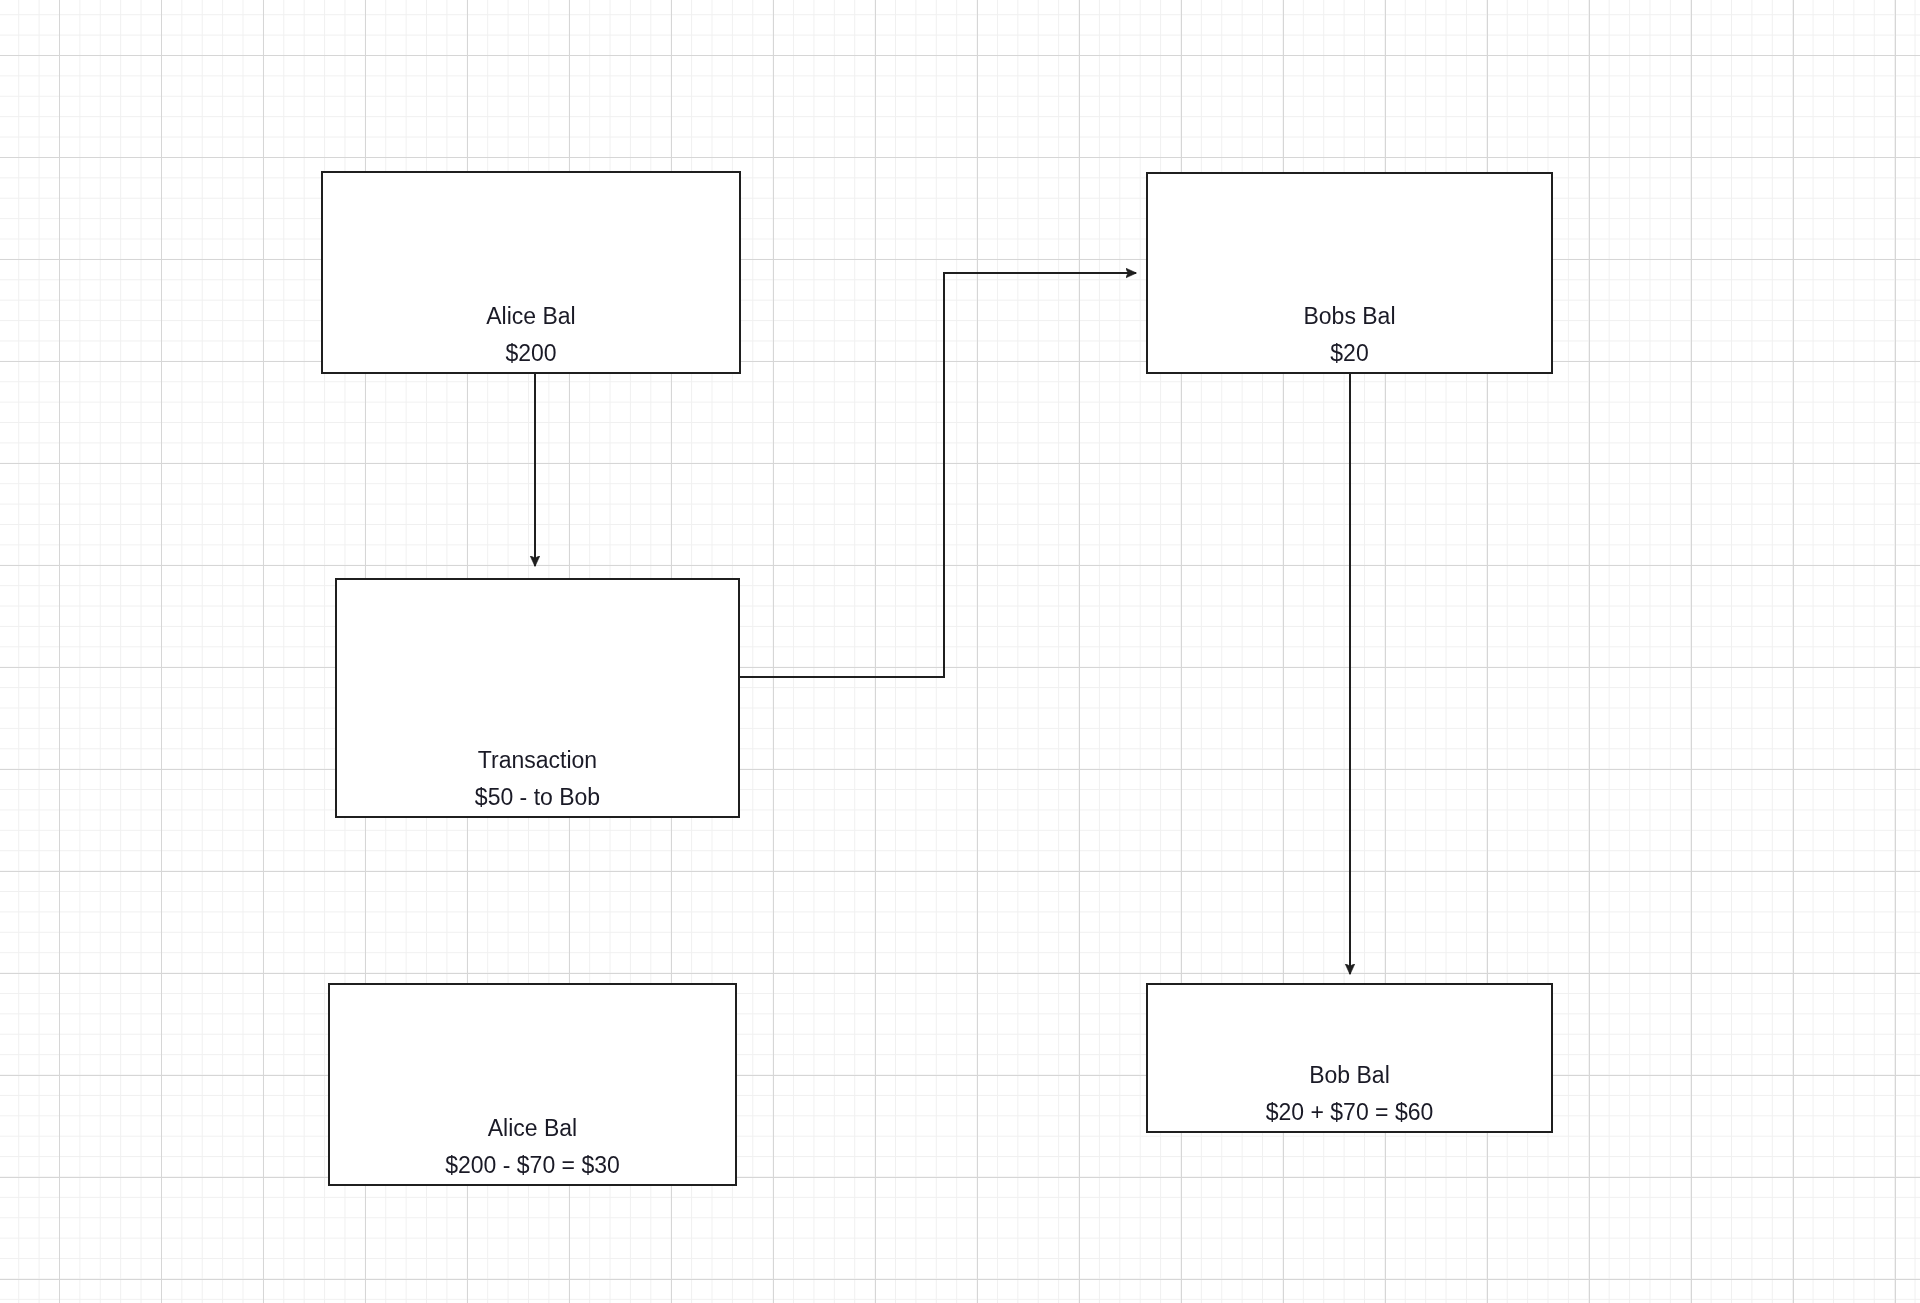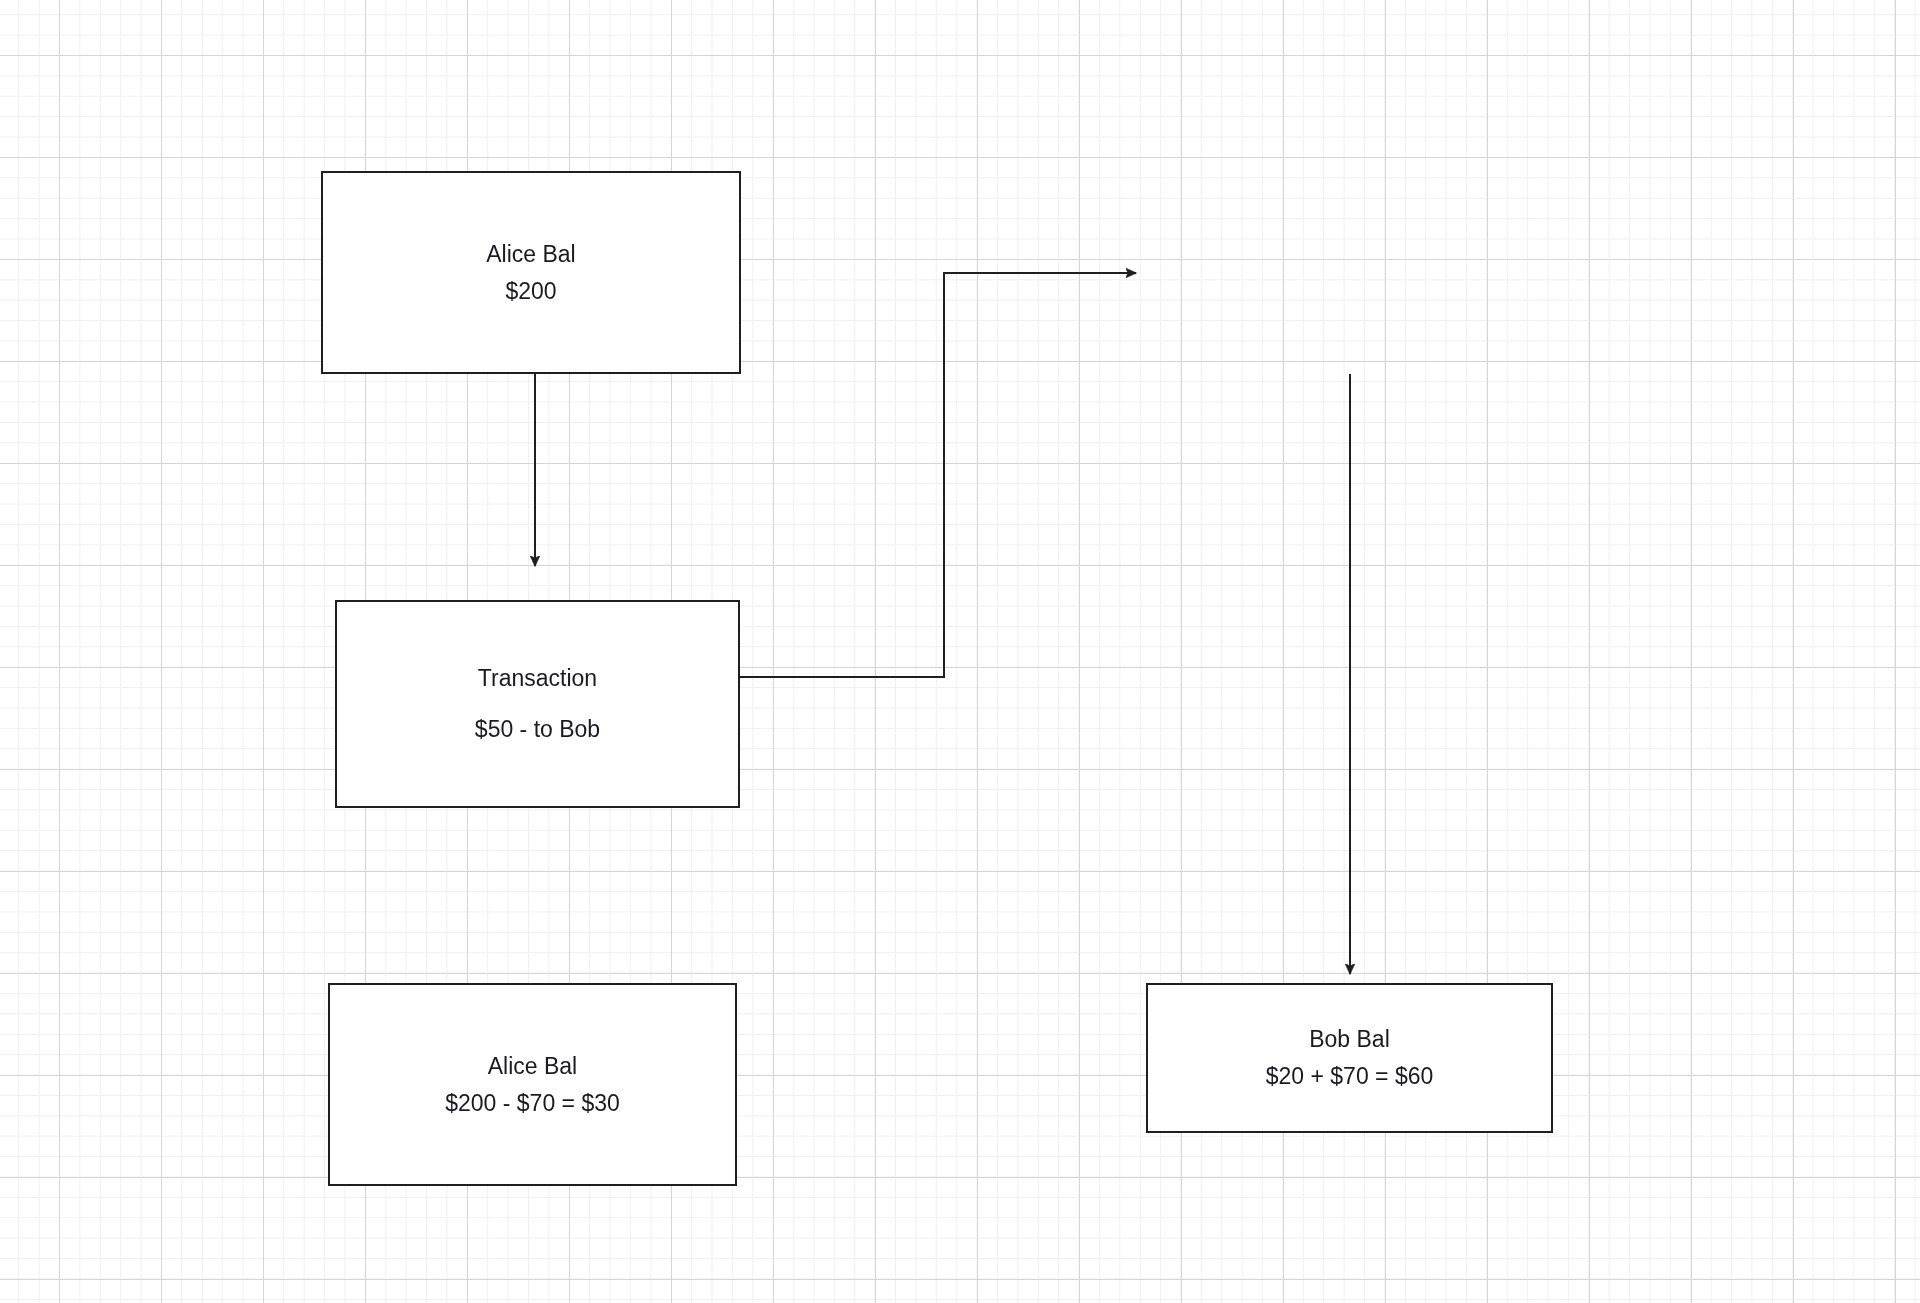--- a/index.html
+++ b/index.html
@@ -42,36 +42,36 @@
     pointer-events: none;
   }
   .node {
     position: absolute;
     box-sizing: border-box;
     background: #ffffff;
     border: 2px solid #1f1f1f;
     display: flex;
     flex-direction: column;
     align-items: center;
-    justify-content: center;
+    justify-content: flex-end;
     font-family: "Liberation Sans", sans-serif;
     font-size: 23px;
     line-height: 37px;
     color: #1a1a26;
     white-space: nowrap;
   }
   .node .line1,
   .node .line2 {
     display: block;
     text-align: center;
   }
   
   #node-alice-start { left: 321px; top: 171px;  width: 420px; height: 203px; }
   #node-bobs-start  { left: 1146px; top: 172px; width: 407px; height: 202px; }
-  #node-transaction { left: 335px; top: 600px;  width: 405px; height: 208px; gap: 14px; }
+  #node-transaction { left: 335px; top: 578px;  width: 405px; height: 240px; }
   #node-alice-final { left: 328px; top: 983px;  width: 409px; height: 203px; }
   #node-bob-final   { left: 1146px; top: 983px; width: 407px; height: 150px; }
 </style>
 </head>
 <body>
 
 <div id="canvas">
 
   <svg class="edge-layer" viewBox="0 0 1920 1303" width="1920" height="1303" xmlns="http://www.w3.org/2000/svg">
     <defs>
@@ -85,20 +85,24 @@
     <path d="M 740 677 L 944 677 L 944 273 L 1136 273" fill="none" stroke="#1f1f1f" stroke-width="2" marker-end="url(#arrowhead)"></path>
 
     <path d="M 1350 374 L 1350 974" fill="none" stroke="#1f1f1f" stroke-width="2" marker-end="url(#arrowhead)"></path>
   </svg>
 
   <div class="node" id="node-alice-start">
     <span class="line1">Alice Bal</span>
     <span class="line2">$200</span>
   </div>
 
+  <div class="node" id="node-bobs-start">
+    <span class="line1">Bobs Bal</span>
+    <span class="line2">$20</span>
+  </div>
 
   <div class="node" id="node-transaction">
     <span class="line1">Transaction</span>
     <span class="line2">$50 - to Bob</span>
   </div>
 
   <div class="node" id="node-alice-final">
     <span class="line1">Alice Bal</span>
     <span class="line2">$200 - $70 = $30</span>
   </div>

